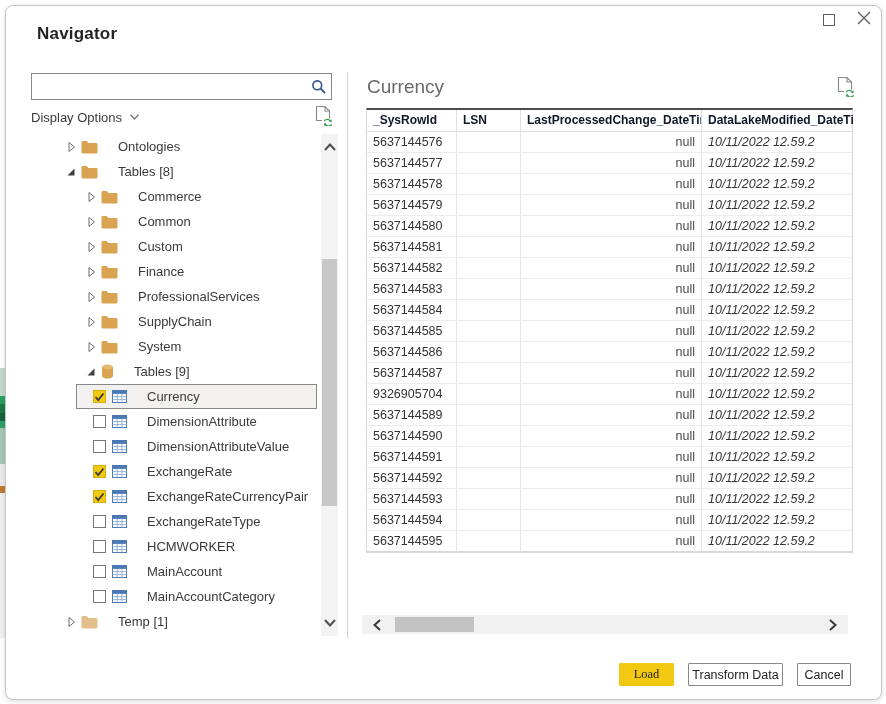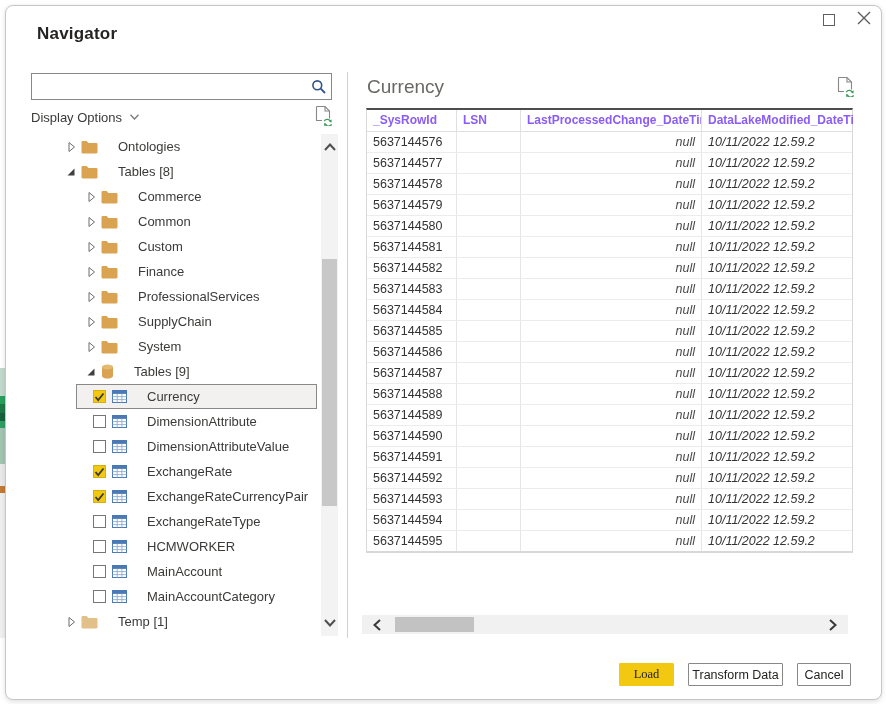--- a/index.html
+++ b/index.html
@@ -47,28 +47,28 @@
   .vs-arrow{position:absolute;left:0;width:17px;height:18px;display:flex;align-items:center;justify-content:center;}
   
   .divider{left:341px;top:66px;width:1px;height:566px;background:#d2d0ce;}
   
   .prev-title{left:361px;top:70px;font-size:19px;color:#6a6865;}
   .refresh-right{left:830px;top:70px;}
   .ptable{left:360px;top:102px;width:487px;border:1px solid #d8d8d8;border-top:2px solid #4d4d4d;background:#fff;}
   .throw{display:flex;height:22px;border-bottom:1px solid #e0e0e0;}
   .trow{display:flex;height:21px;border-bottom:1px solid #ececec;}
   .trow:last-child{border-bottom:1px solid #d8d8d8;}
-  .th{font-size:12px;font-weight:700;color:#8b5cf6;padding:3px 6px 0 6px;border-right:1px solid #e0e0e0;overflow:hidden;white-space:nowrap;}
+  .th{font-size:12px;font-weight:700;color:#0f172a;padding:3px 6px 0 6px;border-right:1px solid #e0e0e0;overflow:hidden;white-space:nowrap;}
   .td{font-size:12.5px;color:#333;padding:3px 6px 0 6px;border-right:1px solid #e6e6e6;overflow:hidden;white-space:nowrap;}
   .th:last-child,.td:last-child{border-right:none;}
   .c1{width:90px;flex:none;}
   .c2{width:64px;flex:none;}
   .c3{width:181px;flex:none;}
   .c4{width:152px;flex:none;}
-  .td.nullv{text-align:right;font-style:italic;color:#4a4a4a;}
+  .td.nullv{text-align:right;color:#4a4a4a;}
   .td.datev{text-align:left;font-style:italic;color:#333;padding-right:1px;}
   
   .info-row{left:361px;top:556px;display:flex;align-items:center;gap:8px;}
   .info-text{font-size:13px;color:#605e5c;}
   
   .hscroll{left:356px;top:609px;width:486px;height:19px;background:#f1f1f1;}
   .hthumb{position:absolute;top:2px;height:15px;left:33px;width:79px;background:#c2c2c2;}
   .hs-arrow{position:absolute;top:0;height:19px;width:22px;display:flex;align-items:center;justify-content:center;}
   
   .btn{position:absolute;top:657px;height:23px;display:flex;align-items:center;justify-content:center;font-size:12.5px;font-family:inherit;border:1px solid #8a8886;background:#fff;color:#252423;border-radius:1px;padding:0;}
@@ -503,21 +503,21 @@
             <div class="td c3 nullv">null</div>
             <div class="td c4 datev">10/11/2022 12.59.2</div>
           </div>
           <div class="trow">
             <div class="td c1">5637144587</div>
             <div class="td c2"></div>
             <div class="td c3 nullv">null</div>
             <div class="td c4 datev">10/11/2022 12.59.2</div>
           </div>
           <div class="trow">
-            <div class="td c1">5637144588</div>
+            <div class="td c1">9326905704</div>
             <div class="td c2"></div>
             <div class="td c3 nullv">null</div>
             <div class="td c4 datev">10/11/2022 12.59.2</div>
           </div>
           <div class="trow">
             <div class="td c1">5637144589</div>
             <div class="td c2"></div>
             <div class="td c3 nullv">null</div>
             <div class="td c4 datev">10/11/2022 12.59.2</div>
           </div>

